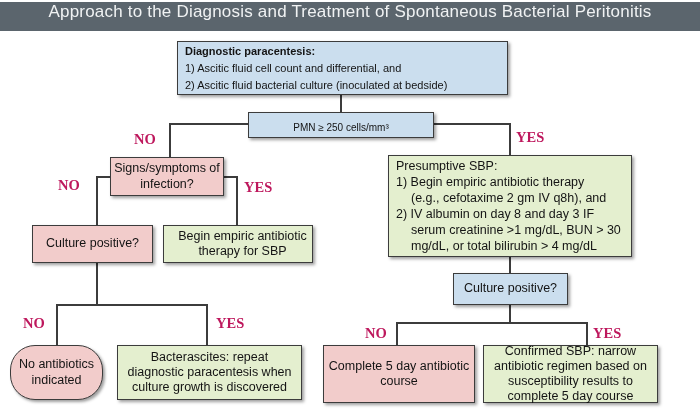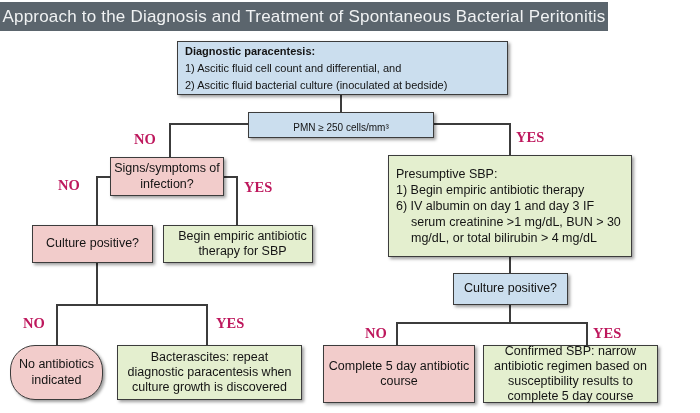--- a/index.html
+++ b/index.html
@@ -1,23 +1,23 @@
 <!DOCTYPE html>
 <html style="--title_bar: #5b656d; --title_text: #f0f2f3; --box_blue: #cbdeee; --box_pink: #f2cccb; --box_green: #e4efcf; --border: #3c3c3c; --connector: #3c3c3c; --text: #141414;"><head>
 <meta charset="utf-8">
 <style>
   html,body{margin:0;padding:0;background:#ffffff;}
   .canvas{
     position:relative;width:700px;height:413px;background:#ffffff;overflow:hidden;
     font-family:"Liberation Sans", sans-serif;color:var(--text,#141414);
   }
   .titlebar{
-    position:absolute;left:0;top:2px;width:608px;height:29px;
+    position:absolute;left:0;top:2px;width:700px;height:29px;
     background:var(--title_bar,#5b656d);
-    display:flex;align-items:center;justify-content:center;
+    display:flex;justify-content:center;
     font-size:17px;color:var(--title_text,#f0f2f3);letter-spacing:.2px;
   }
   .node{
     position:absolute;box-sizing:border-box;
     border:1.5px solid var(--border,#3c3c3c);
     box-shadow:2px 2px 3px rgba(0,0,0,.38);
     display:flex;align-items:center;justify-content:center;flex-direction:column;
     text-align:center;font-size:12.5px;line-height:1.22;padding:3px;
   }
   .blue{background:var(--box_blue,#cbdeee);}
@@ -95,21 +95,22 @@
     <span>No antibiotics indicated</span>
   </div>
 
   <div class="node green" style="left:117px;top:345px;width:185px;height:55px;">
     <span>Bacterascites: repeat diagnostic paracentesis when culture growth is discovered</span>
   </div>
 
   <div class="node green text-left sz125" style="left:388px;top:155px;width:244px;height:102px;">
     <div>Presumptive SBP:</div>
     <div>1) Begin empiric antibiotic therapy</div>
-    <div>6) IV albumin on day 1 and day 3 IF</div>
+    <div class="indent">(e.g., cefotaxime 2 gm IV q8h), and</div>
+    <div>2) IV albumin on day 8 and day 3 IF</div>
     <div class="indent">serum creatinine &gt;1 mg/dL, BUN &gt; 30</div>
     <div class="indent">mg/dL, or total bilirubin &gt; 4 mg/dL</div>
   </div>
 
   <div class="node blue" style="left:453px;top:273px;width:115px;height:32px;">
     <span>Culture positive?</span>
   </div>
 
   <div class="node pink" style="left:323px;top:345px;width:152px;height:58px;">
     <span>Complete 5 day antibiotic course</span>

